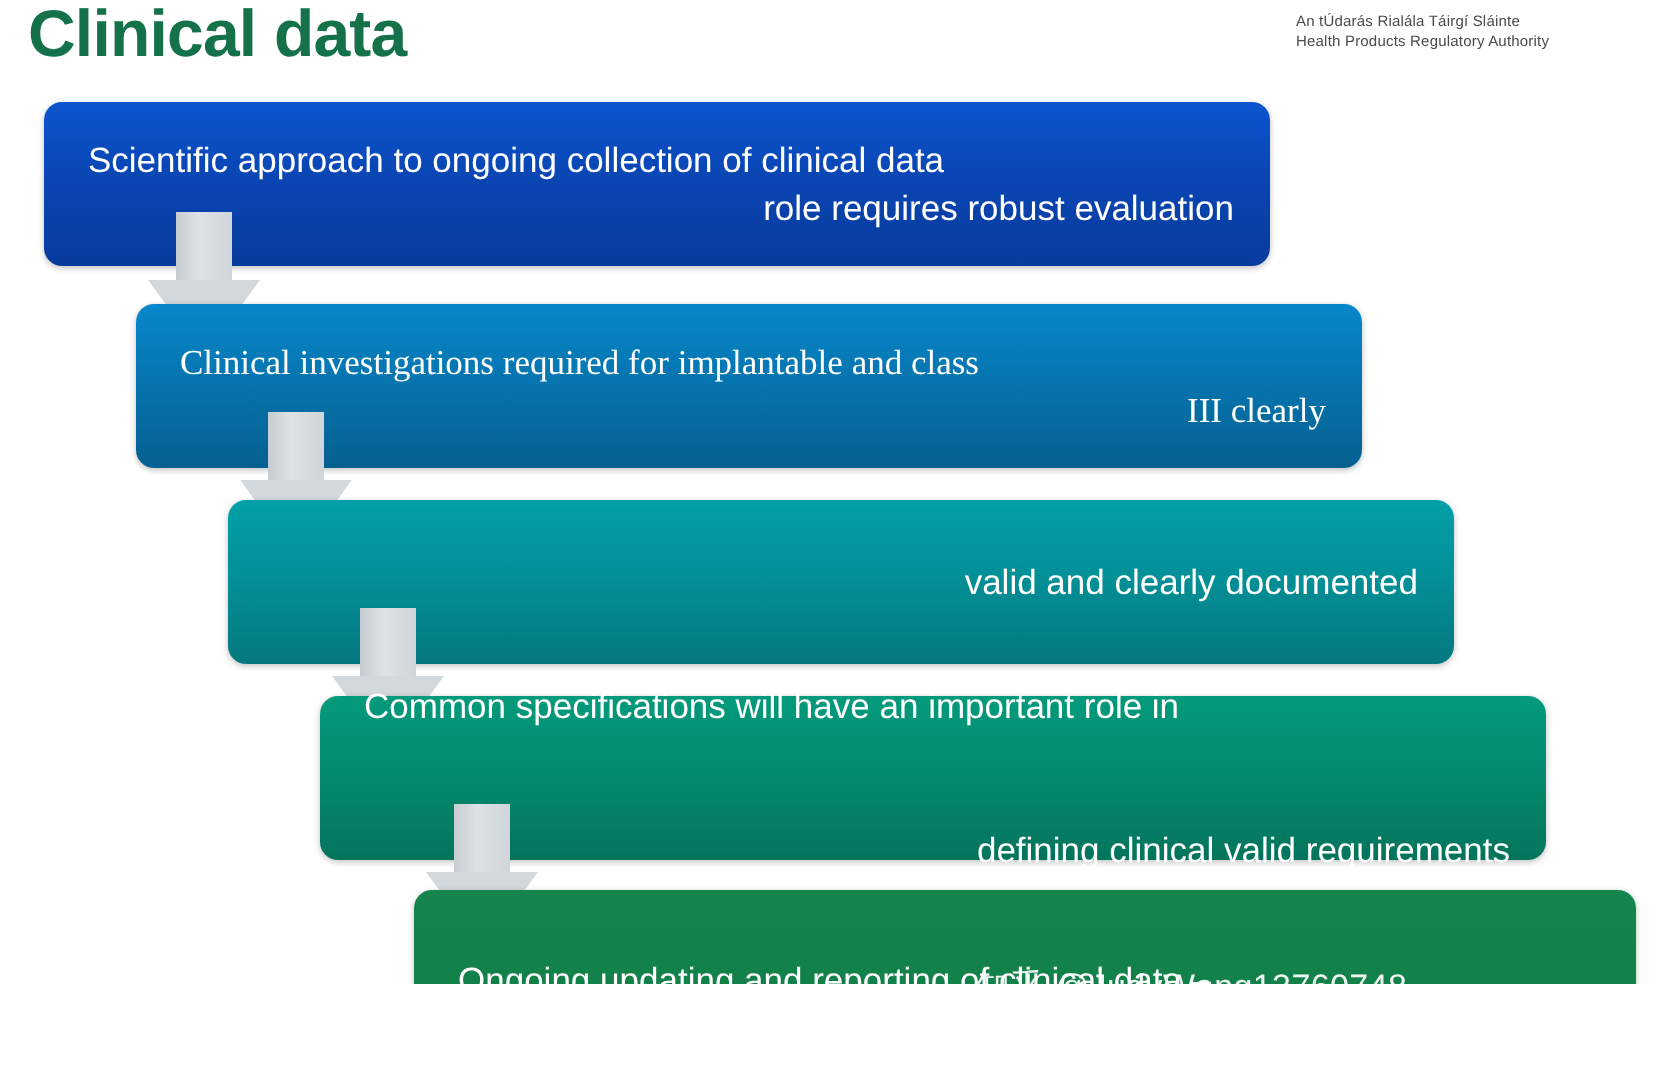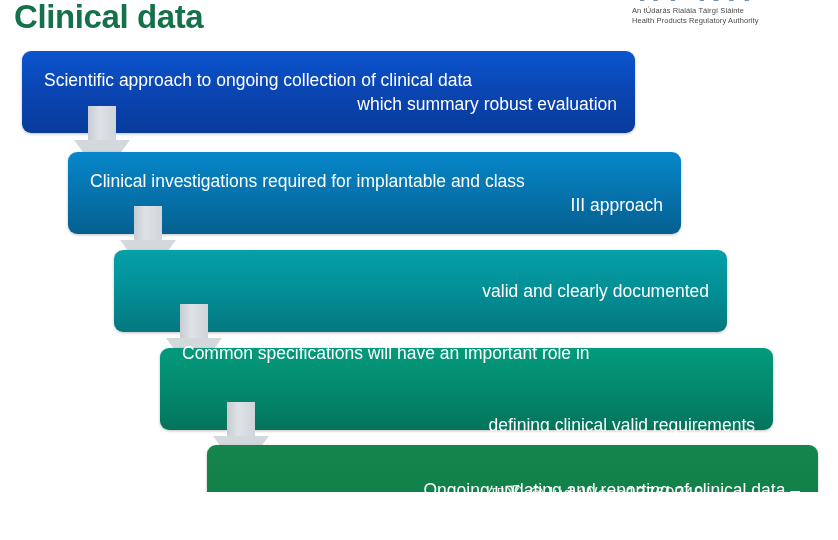--- a/index.html
+++ b/index.html
@@ -47,20 +47,21 @@
     line-height: 30px;
     margin-left: 6px;
     opacity: 0.85;
   }
   #logo .logo-line {
     font-size: 7.5px;
     color: #4a4a4a;
     line-height: 10px;
     letter-spacing: 0.1px;
     white-space: nowrap;
+    margin-left: 16px;
   }
 
   
   .banner {
     position: absolute;
     border-radius: 9px;
     box-sizing: border-box;
     color: #ffffff;
     padding: 10px 18px 10px 22px;
     display: flex;
@@ -68,29 +69,30 @@
     justify-content: center;
     box-shadow: 0 1px 3px rgba(0,0,0,0.25);
   }
   .banner .line {
     font-size: 17.5px;
     line-height: 24px;
     white-space: nowrap;
   }
   .banner .line.l1 { text-align: left; }
   .banner .line.l2 { text-align: right; }
-  .banner .line.l3 { text-align: right; }
+  .banner .line.l3 { text-align: left; }
 
   #banner-1 {
     left: 22px; top: 51px; width: 613px; height: 82px;
     background: linear-gradient(to bottom, #0b55cf 0%, #0a46b4 45%, #083b9c 100%);
   }
   #banner-2 {
     left: 68px; top: 152px; width: 613px; height: 82px;
     background: linear-gradient(to bottom, #0787cb 0%, #0674ae 48%, #056090 100%);
+    font-family: Liberation Serif, serif;
   }
   #banner-3 {
     left: 114px; top: 250px; width: 613px; height: 82px;
     background: linear-gradient(to bottom, #04a0a9 0%, #038f96 48%, #05787f 100%);
   }
   #banner-4 {
     left: 160px; top: 348px; width: 613px; height: 82px;
     background: linear-gradient(to bottom, #049a7c 0%, #038a6e 48%, #04745c 100%);
     gap: 48px;
   }
@@ -150,31 +152,31 @@
   <div id="title">Clinical data</div>
 
   <div id="logo">
     <div id="logo-mark">HPRA</div>
     <div class="logo-line">An tÚdarás Rialála Táirgí Sláinte</div>
     <div class="logo-line">Health Products Regulatory Authority</div>
   </div>
 
   <div class="banner" id="banner-1">
     <div class="line l1">Scientific approach to ongoing collection of clinical data</div>
-    <div class="line l2">which summary robust evaluation</div>
+    <div class="line l2">role requires robust evaluation</div>
   </div>
 
   <div class="arrow" id="arrow-1">
     <div class="shaft"></div>
     <div class="head"></div>
   </div>
 
   <div class="banner" id="banner-2">
     <div class="line l1">Clinical investigations required for implantable and class</div>
-    <div class="line l2">III approach</div>
+    <div class="line l2">III clearly</div>
   </div>
 
   <div class="arrow" id="arrow-2">
     <div class="shaft"></div>
     <div class="head"></div>
   </div>
 
   <div class="banner" id="banner-3">
     <div class="line l2">valid and clearly documented</div>
   </div>

